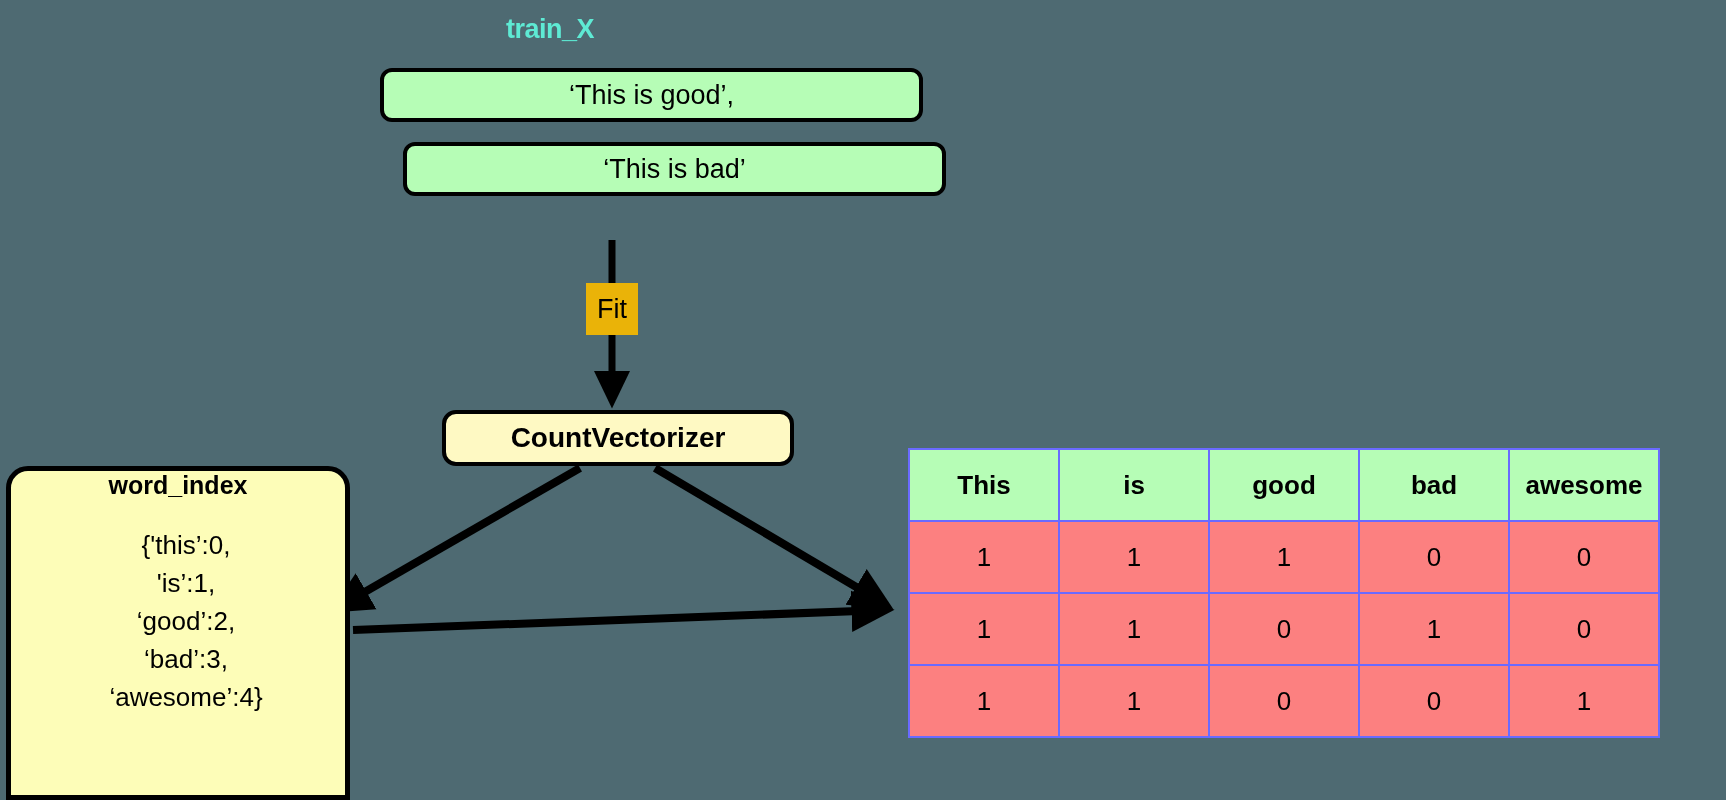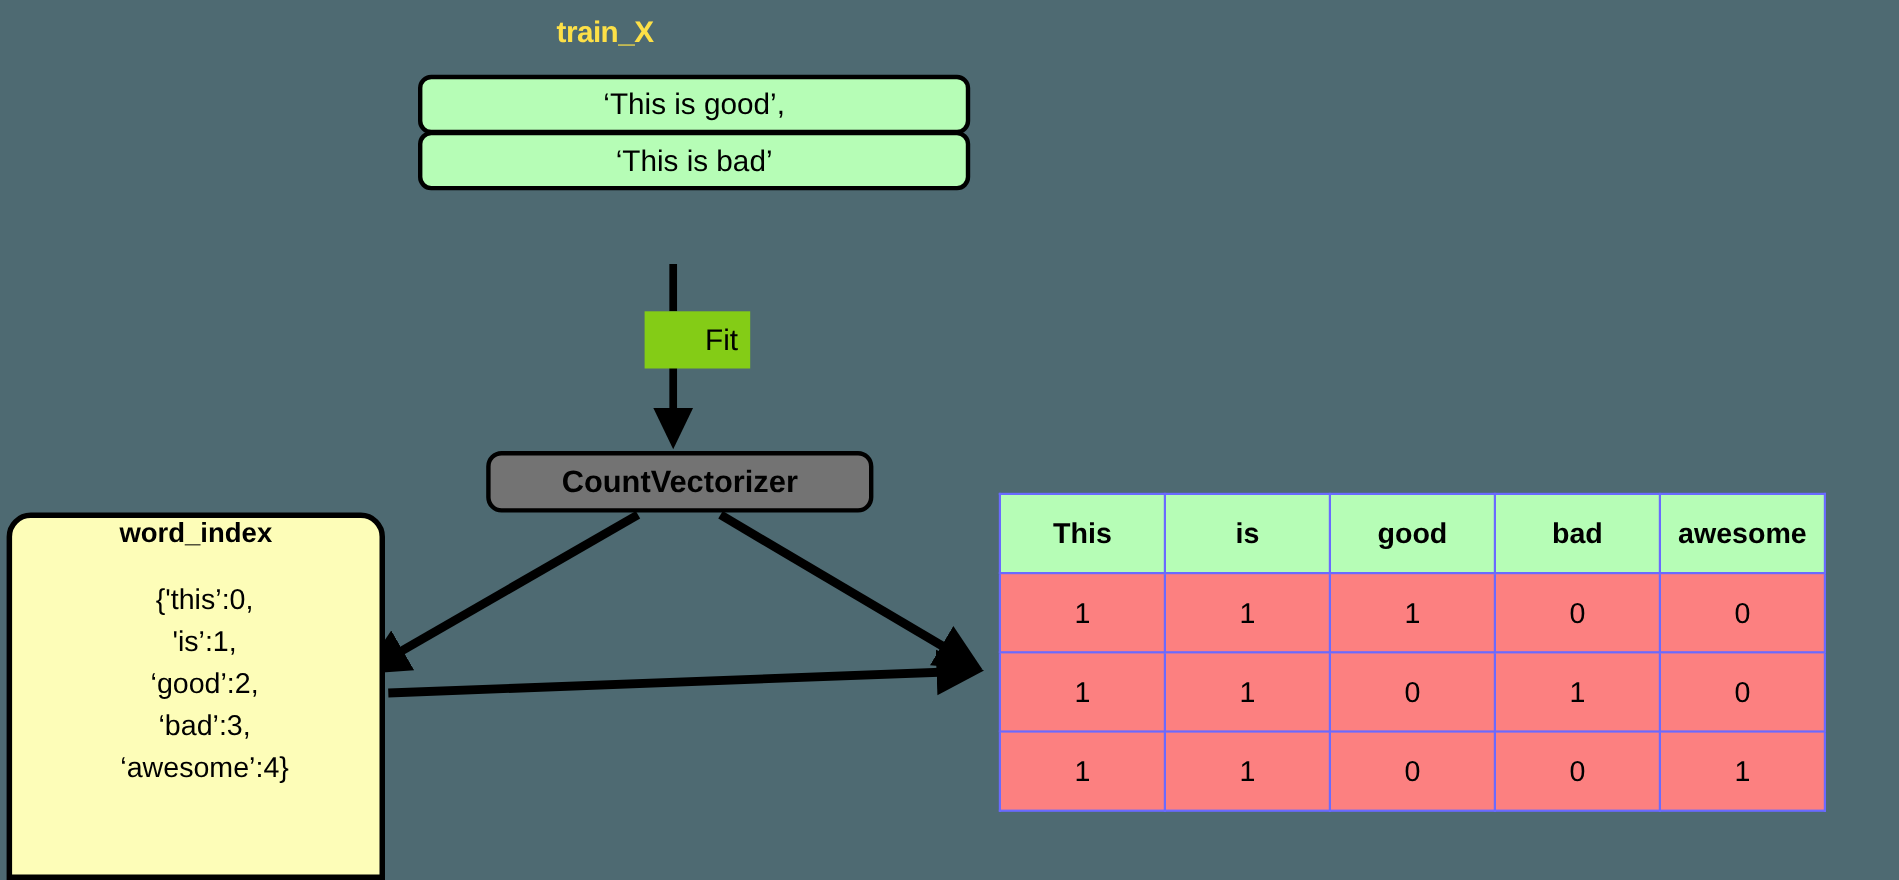--- a/index.html
+++ b/index.html
@@ -11,60 +11,60 @@
     position:relative;
   }
   #stage{position:absolute;left:0;top:0;width:1726px;height:800px;}
 
   .svg-layer{position:absolute;left:0;top:0;width:1726px;height:800px;pointer-events:none;}
 
   
   .title{
     position:absolute;
     font-weight:bold;
-    color:#fde047;
+    color:#5eead4;
     text-align:center;
     white-space:nowrap;
   }
   #train-x-title{left:440px;top:14px;width:220px;font-size:27px;letter-spacing:-0.5px;}
   #features-title{left:1210px;top:352px;width:220px;font-size:27px;letter-spacing:-0.5px;}
 
   
   .doc-box{
     position:absolute;
     left:380px;
-    width:502px;
+    width:543px;
     height:54px;
     background:#b6fdb6;
     border:4px solid #000;
     border-radius:12px;
     box-sizing:border-box;
     display:flex;align-items:center;justify-content:center;
     font-size:27px;color:#000;
   }
   #doc-0{top:68px;}
-  #doc-1{top:119px;}
+  #doc-1{top:142px;margin-left:23px;}
   #doc-2{top:184px;}
 
   
   #fit-label{
     position:absolute;
     left:586px;top:283px;
     width:52px;height:52px;
-    background:#84cc16;
+    background:#eab308;
     display:flex;align-items:center;justify-content:center;
-    font-size:27px;color:#000;padding-left:44px;
+    font-size:27px;color:#000;
   }
 
   
   #countvectorizer-node{
     position:absolute;
     left:442px;top:410px;
     width:352px;height:56px;
-    background:#737373;
+    background:#fef9c3;
     border:4px solid #000;
     border-radius:14px;
     box-sizing:border-box;
     display:flex;align-items:center;justify-content:center;
     font-size:28px;font-weight:bold;color:#000;
   }
 
   
   #word-index-box{
     position:absolute;

